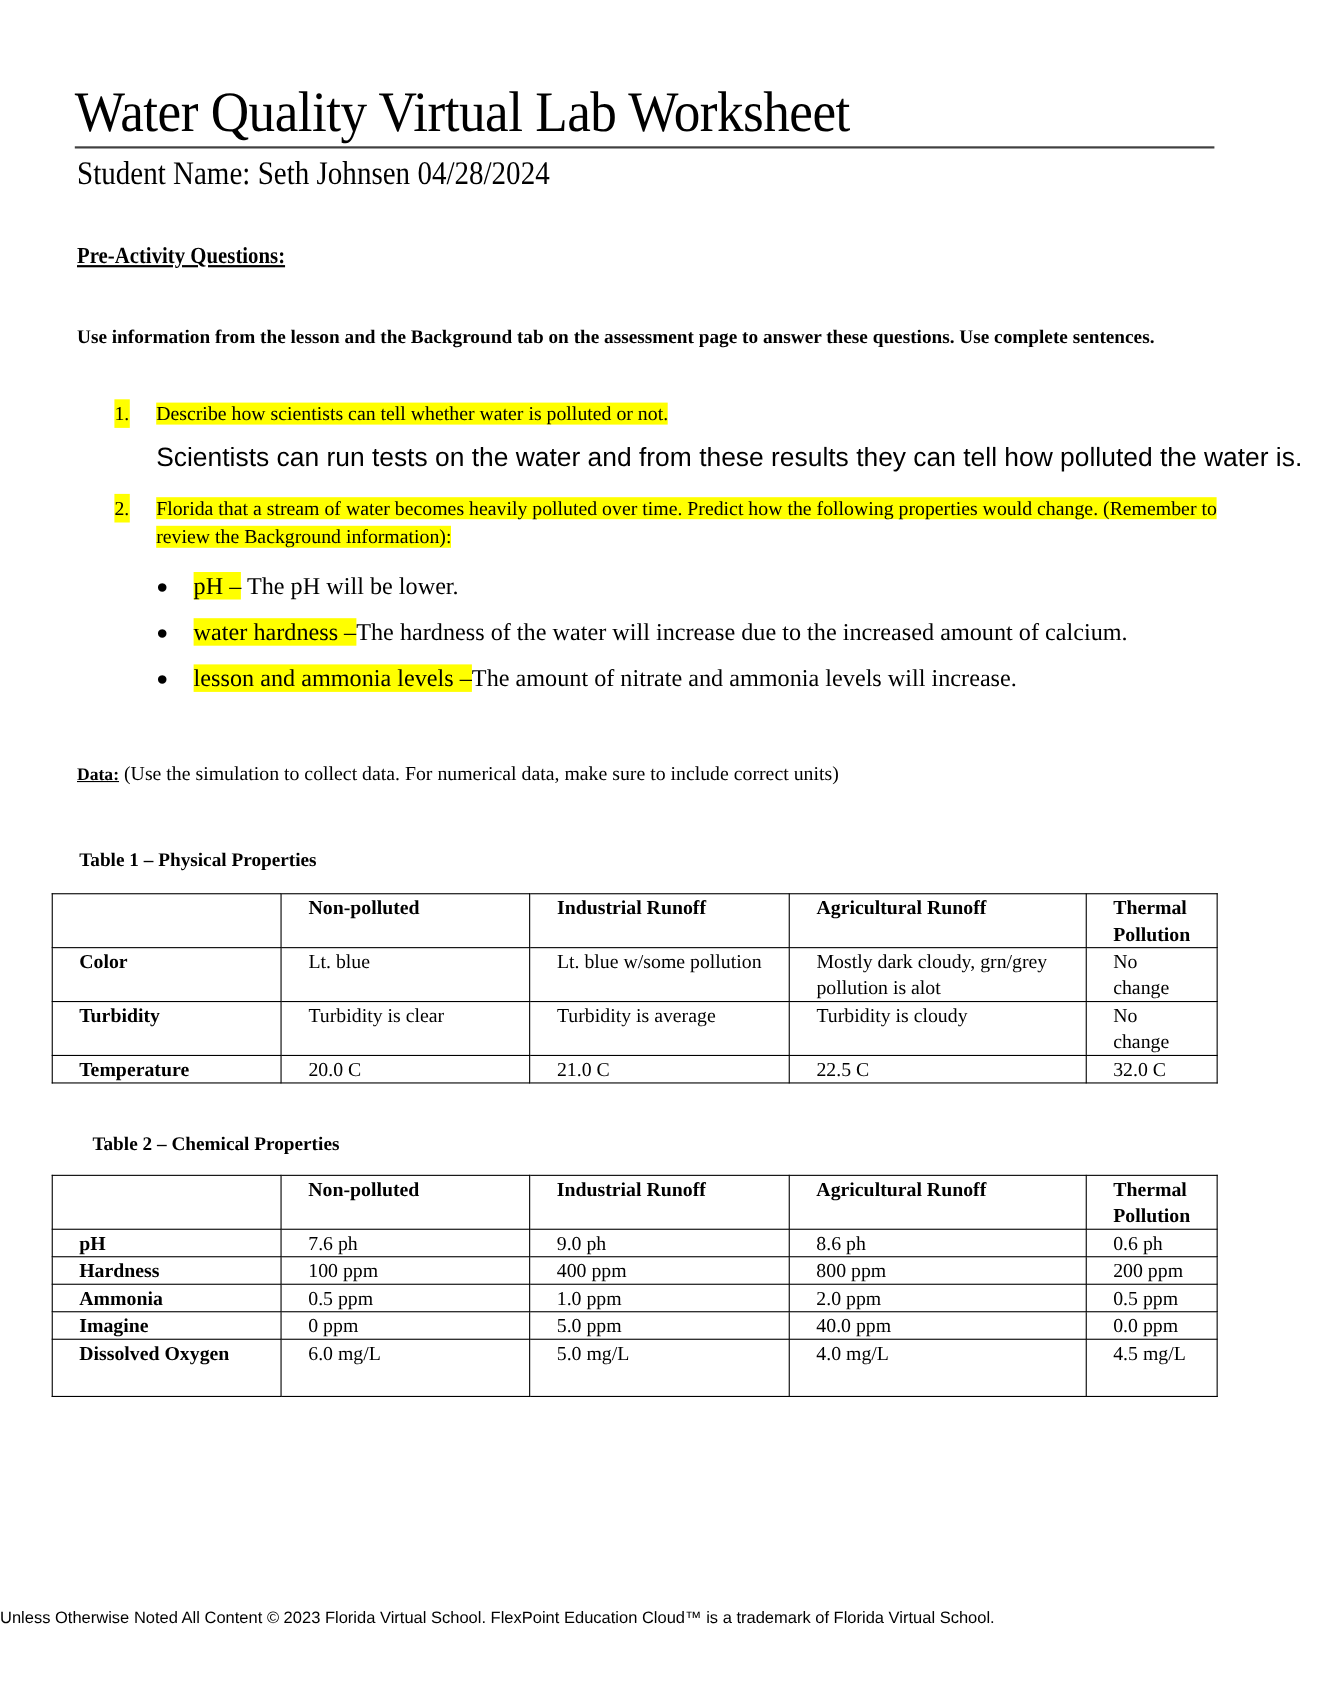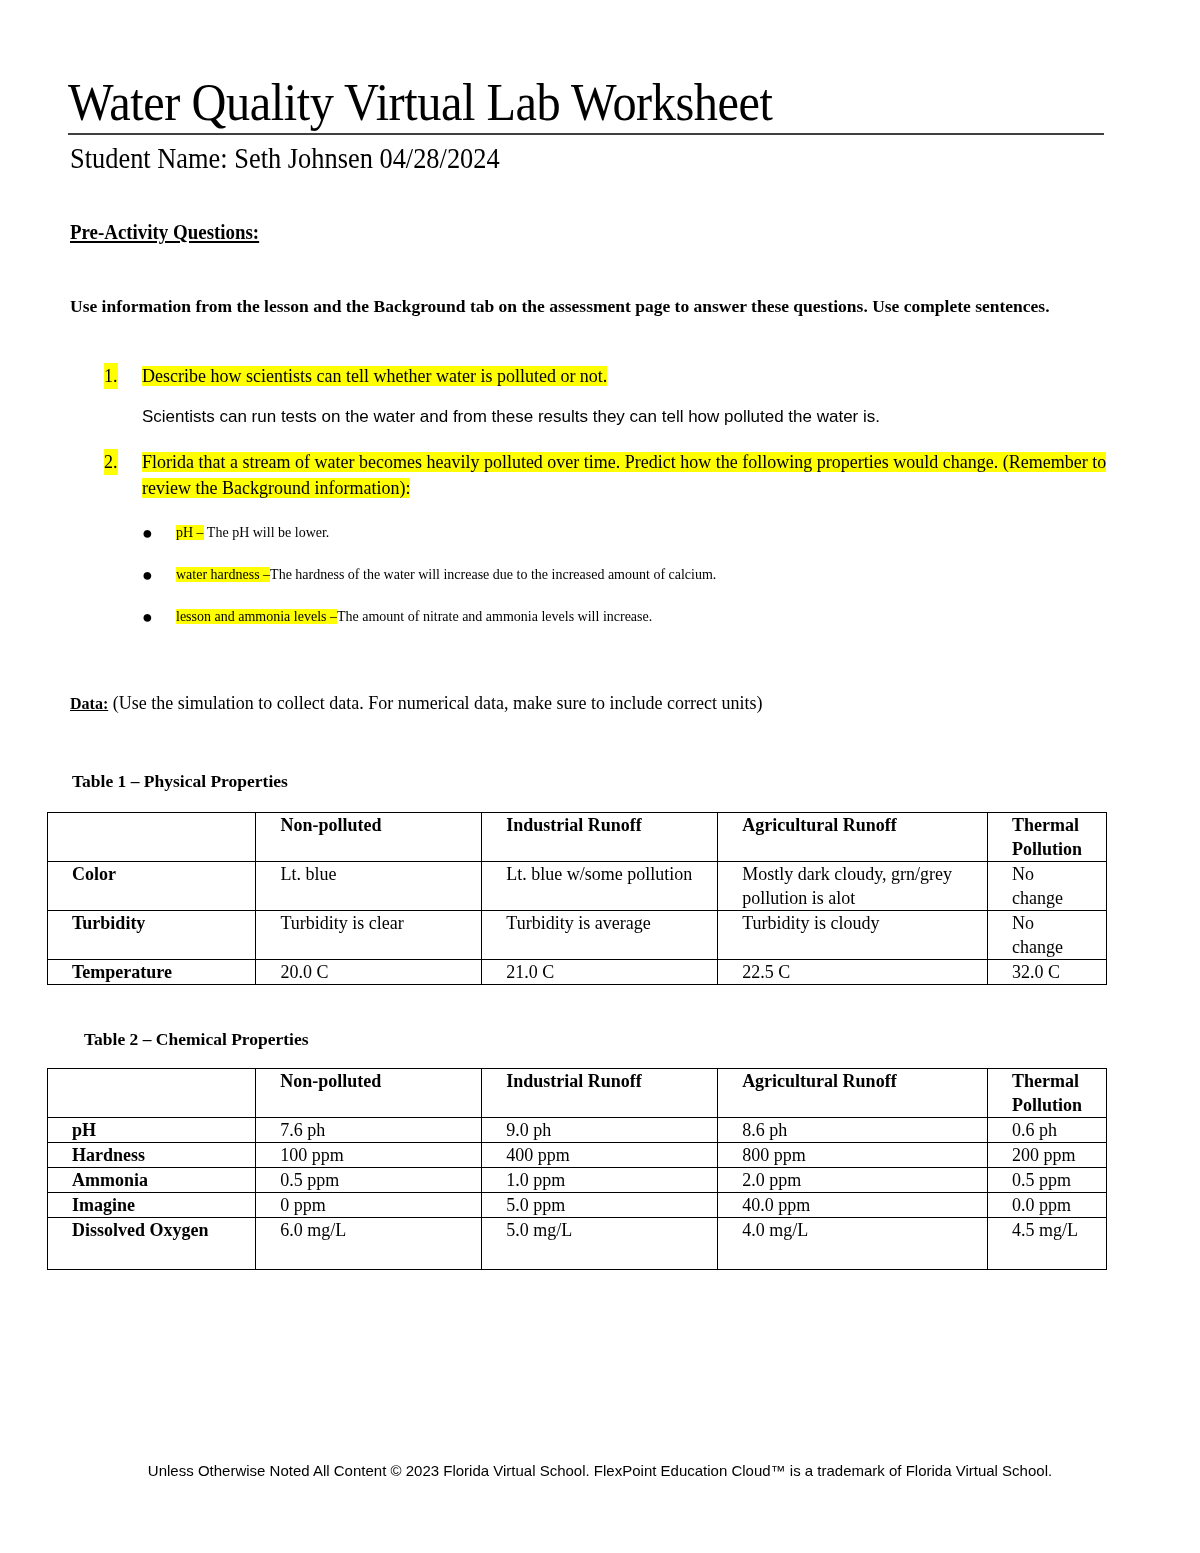--- a/index.html
+++ b/index.html
@@ -7,32 +7,32 @@
     .abs { position: absolute; }
     .title { left: 68px; top: 72px; font-size: 52px; line-height: 62px; letter-spacing: -0.5px; white-space: nowrap; transform: scaleX(0.93); transform-origin: left top; }
     .title-rule { left: 68px; top: 133px; width: 1036px; height: 2px; background: #404040; }
     .student { left: 70px; top: 140px; font-size: 30px; line-height: 36px; white-space: nowrap; transform: scaleX(0.88); transform-origin: left top; }
     .section-head { left: 70px; top: 220px; font-size: 21px; font-weight: bold; text-decoration: underline; white-space: nowrap; transform: scaleX(0.9); transform-origin: left top; }
     .instructions { left: 70px; top: 293px; width: 1040px; font-size: 17.5px; font-weight: bold; line-height: 26px; }
     .hl { background: #ffff00; }
     .q { font-size: 18px; line-height: 26px; }
     .q-num { position: absolute; left: 104px; }
     .q-text { position: absolute; left: 142px; width: 965px; }
-    .answer1 { left: 142px; top: 404px; font-family: "Liberation Sans", sans-serif; font-size: 17px; line-height: 26px; white-space: nowrap; text-align: right; }
+    .answer1 { left: 142px; top: 404px; font-family: "Liberation Sans", sans-serif; font-size: 24px; line-height: 26px; white-space: nowrap; text-align: right; }
     .bullet { position: absolute; left: 142px; font-size: 18px; line-height: 26px; }
-    .bullet-text { position: absolute; left: 176px; font-size: 14px; line-height: 26px; white-space: nowrap; }
+    .bullet-text { position: absolute; left: 176px; font-size: 22px; line-height: 26px; white-space: nowrap; }
     .data-line { left: 70px; top: 690px; font-size: 18px; line-height: 26px; white-space: nowrap; }
     .data-label { font-size: 16px; font-weight: bold; text-decoration: underline; }
     .table-caption { font-size: 17.5px; font-weight: bold; white-space: nowrap; }
     table.dt { position: absolute; left: 47px; width: 1060px; border-collapse: collapse; font-size: 18px; }
     table.dt td { border: 1.5px solid #000; padding: 0 24px; vertical-align: top; line-height: 24px; }
     table.dt tr.header td { font-weight: bold; }
     table.dt td.rowhead { font-weight: bold; }
     .col0 { width: 160px; } .col1 { width: 178px; } .col2 { width: 188px; } .col3 { width: 222px; }
-    .footer { left: 0; width: 1200px; top: 1462px; text-align: center; font-family: "Liberation Sans", sans-serif; font-size: 15px; white-space: nowrap; }
+    .footer { left: 0; width: 1200px; top: 1462px; font-family: "Liberation Sans", sans-serif; font-size: 15px; white-space: nowrap; }
   </style>
 </head>
 <body>
 
 <div class="abs title">Water Quality Virtual Lab Worksheet</div>
 <div class="abs title-rule"></div>
 <div class="abs student">Student Name: Seth Johnsen 04/28/2024</div>
 
 <div class="abs section-head">Pre-Activity Questions:</div>
 <div class="abs instructions">Use information from the lesson and the Background tab on the assessment page to answer these questions. Use complete sentences.</div>

